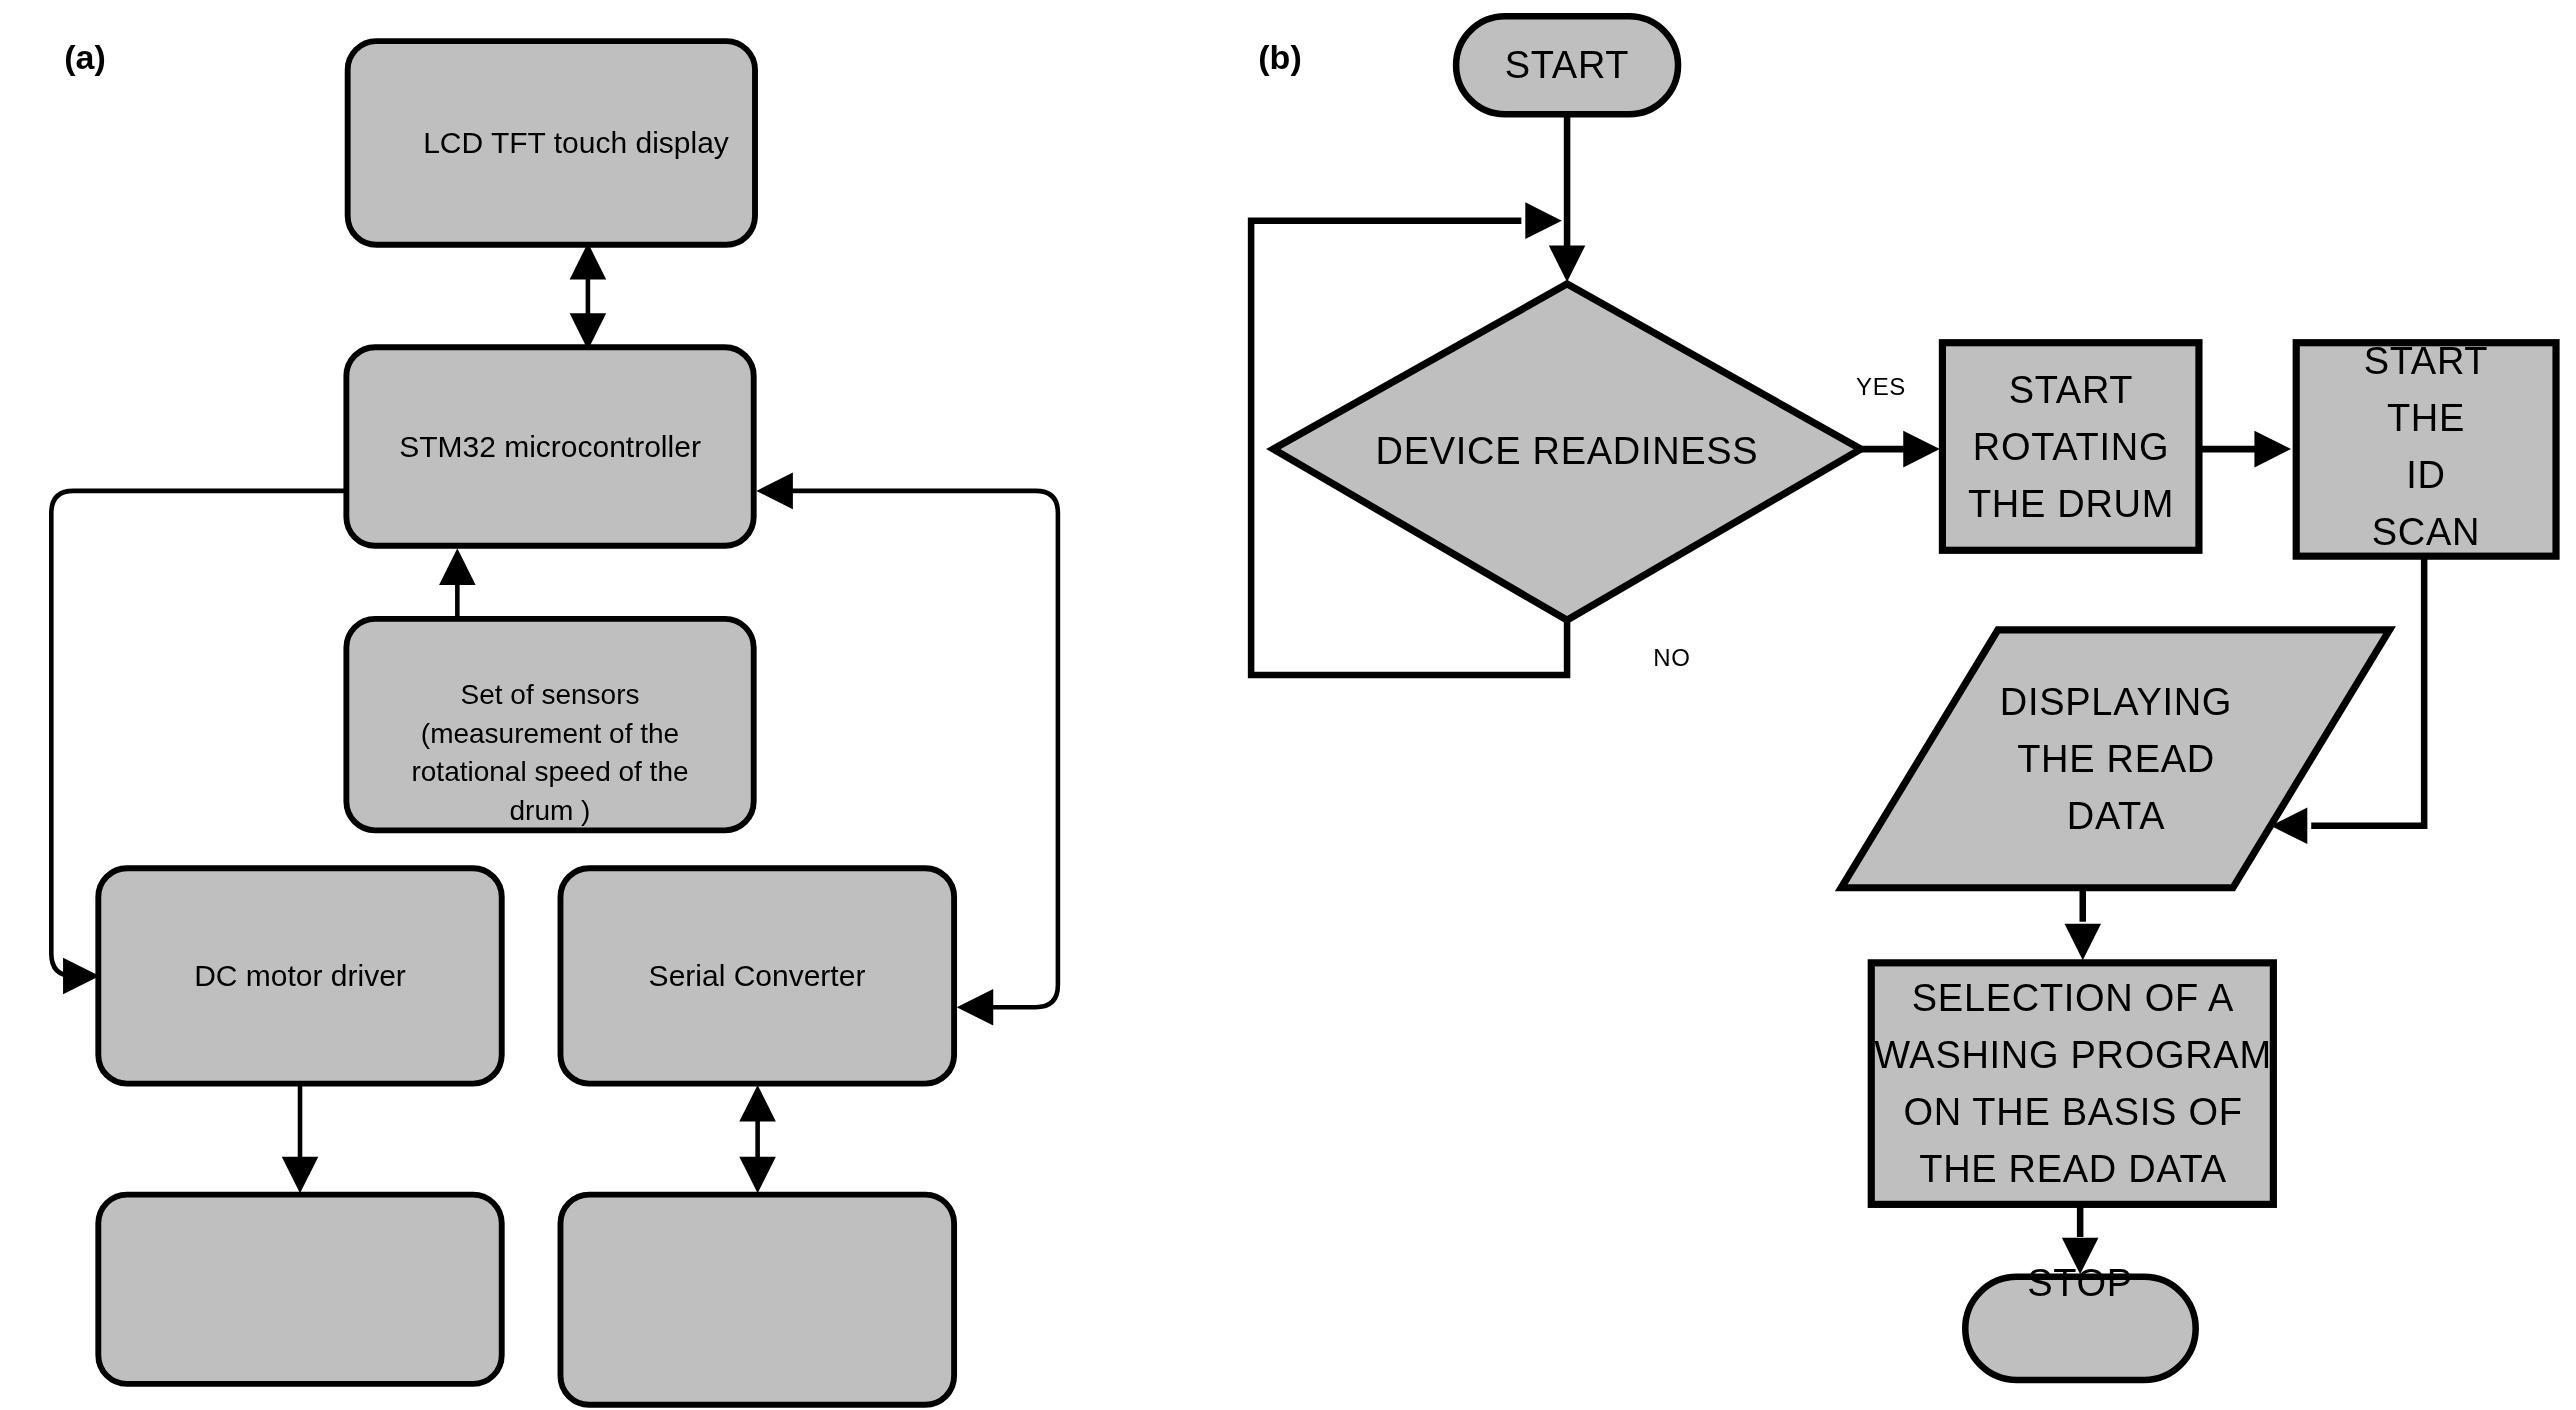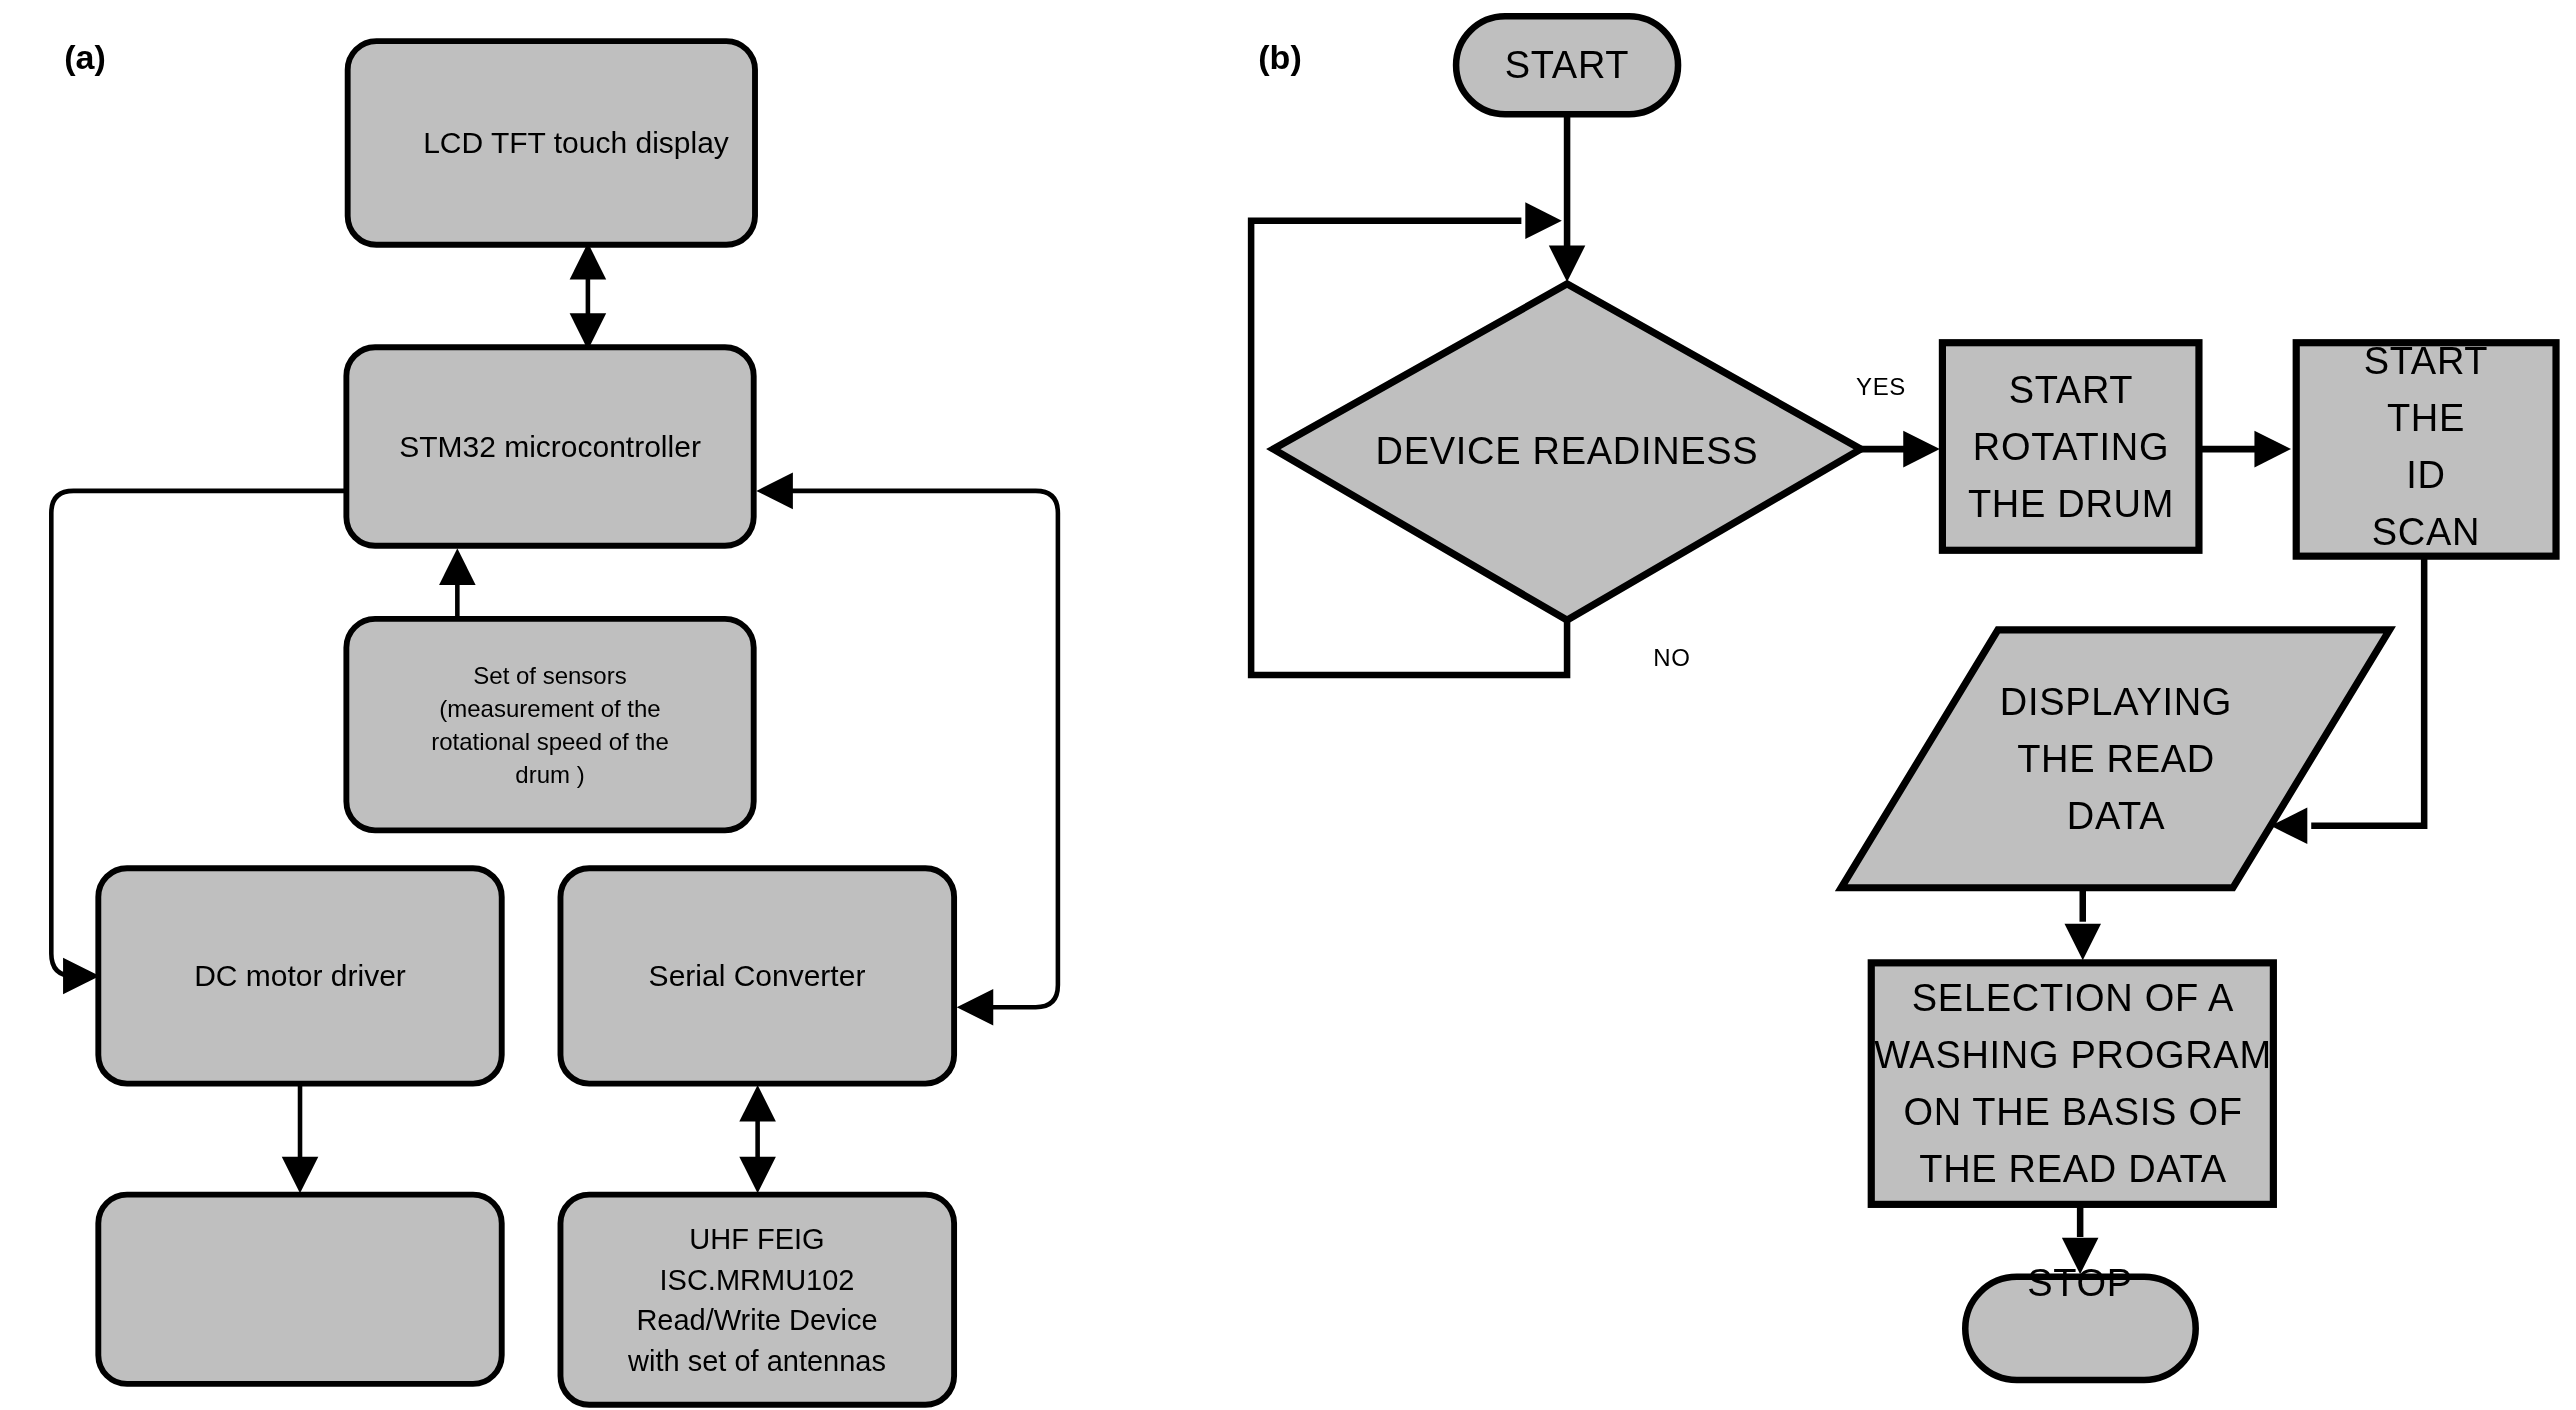--- a/index.html
+++ b/index.html
@@ -20,21 +20,21 @@
   .shape-b { stroke: #000000; stroke-width: 11; }
   .shape-term { stroke: #000000; stroke-width: 10; }
   .node-label {
     position: absolute;
     transform: translate(-50%, -50%);
     text-align: center;
     white-space: pre-line;
     line-height: 1.35;
     font-size: 30px;
   }
-  .small-a  { font-size: 24px; line-height: 1.38; }
+  .small-a  { font-size: 28px; line-height: 1.38; margin-top: 28px; }
   .mid-a    { font-size: 29px; line-height: 1.4; }
   .caps-b   { font-size: 38px; line-height: 1.5; letter-spacing: 0.7px; }
   .edge-label { font-size: 24px; letter-spacing: 0.7px; }
   .panel-tag {
     position: absolute;
     transform: translate(-50%, -50%);
     font-size: 34px;
     font-weight: bold;
   }
 </style>
@@ -108,24 +108,20 @@
   <div class="panel-tag" style="left:1280px; top:57px;">(b)</div>
 
   <div class="node-label" style="left:551px; top:143px;margin-left:25px;">LCD TFT touch display</div>
   <div class="node-label" style="left:550px; top:447px;">STM32 microcontroller</div>
   <div class="node-label small-a" style="left:550px; top:725px;">Set of sensors
 (measurement of the
 rotational speed of the
 drum )</div>
   <div class="node-label" style="left:300px; top:976px;">DC motor driver</div>
   <div class="node-label" style="left:757px; top:976px;">Serial Converter</div>
-  <div class="node-label mid-a" style="left:757px; top:1300px;">UHF FEIG
-ISC.MRMU102
-Read/Write Device
-with set of antennas</div>
 
   <div class="node-label caps-b" style="left:1567px; top:65px;">START</div>
   <div class="node-label caps-b" style="left:1567px; top:451px;">DEVICE READINESS</div>
   <div class="node-label edge-label" style="left:1881px; top:387px;">YES</div>
   <div class="node-label edge-label" style="left:1672px; top:658px;">NO</div>
   <div class="node-label caps-b" style="left:2071px; top:447px;">START
 ROTATING
 THE DRUM</div>
   <div class="node-label caps-b" style="left:2426px; top:447px;">START THE
 ID SCAN</div>

